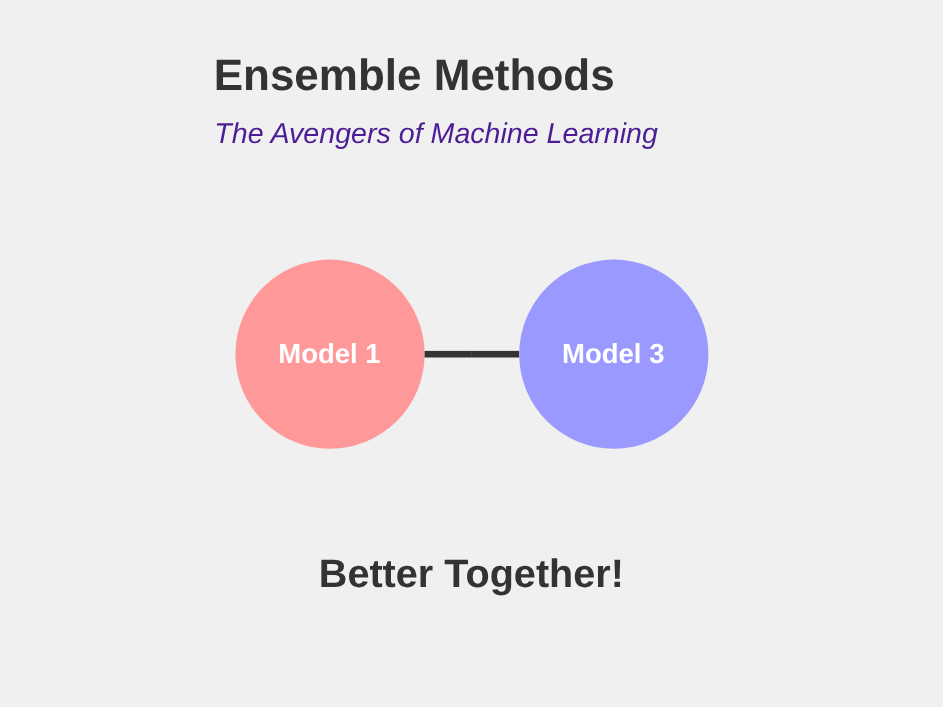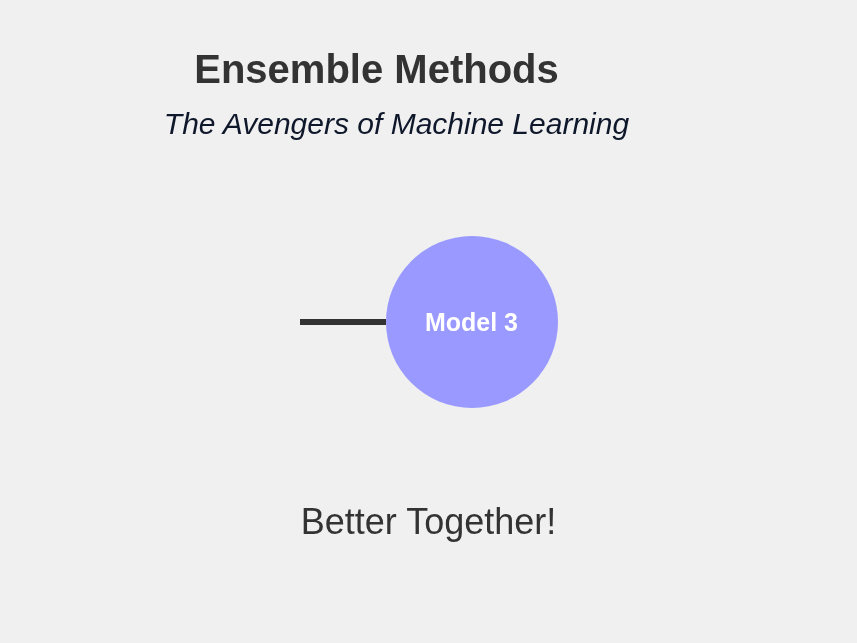--- a/index.html
+++ b/index.html
@@ -24,24 +24,24 @@
     font-weight: bold;
     line-height: 1.15;
     color: #333333;
   }
   .page-subtitle {
     position: absolute;
     top: 107px;
     left: 0;
     width: 793px;
     text-align: center;
-    font-size: 30px;
+    font-size: 26px;
     font-style: italic;
     line-height: 1.15;
-    color: #0f172a;
+    color: #4c1d95;
   }
   .diagram-row {
     position: absolute;
     top: 236px;
     left: 0;
     width: 857px;
     height: 172px;
     display: flex;
     justify-content: center;
     align-items: center;
@@ -66,34 +66,37 @@
     height: 6px;
     flex: 0 0 auto;
   }
   .caption {
     position: absolute;
     top: 501px;
     left: 0;
     width: 857px;
     text-align: center;
     font-size: 36px;
-    font-weight: normal;
+    font-weight: bold;
     line-height: 1.15;
     color: #333333;
   }
 </style>
 </head>
 <body>
 
 <div class="page-title">Ensemble Methods</div>
 
 <div class="page-subtitle">The Avengers of Machine Learning</div>
 
 <div class="diagram-row">
 
+  <div class="node-circle" style="background-color: rgb(255, 153, 153);">
+    <span class="node-label">Model 1</span>
+  </div>
 
   <div class="connector" style="background-color: rgb(51, 51, 51);"></div>
 
 
   <div class="connector" style="background-color: rgb(51, 51, 51);"></div>
 
   <div class="node-circle" style="background-color: rgb(153, 153, 255);">
     <span class="node-label">Model 3</span>
   </div>
 

